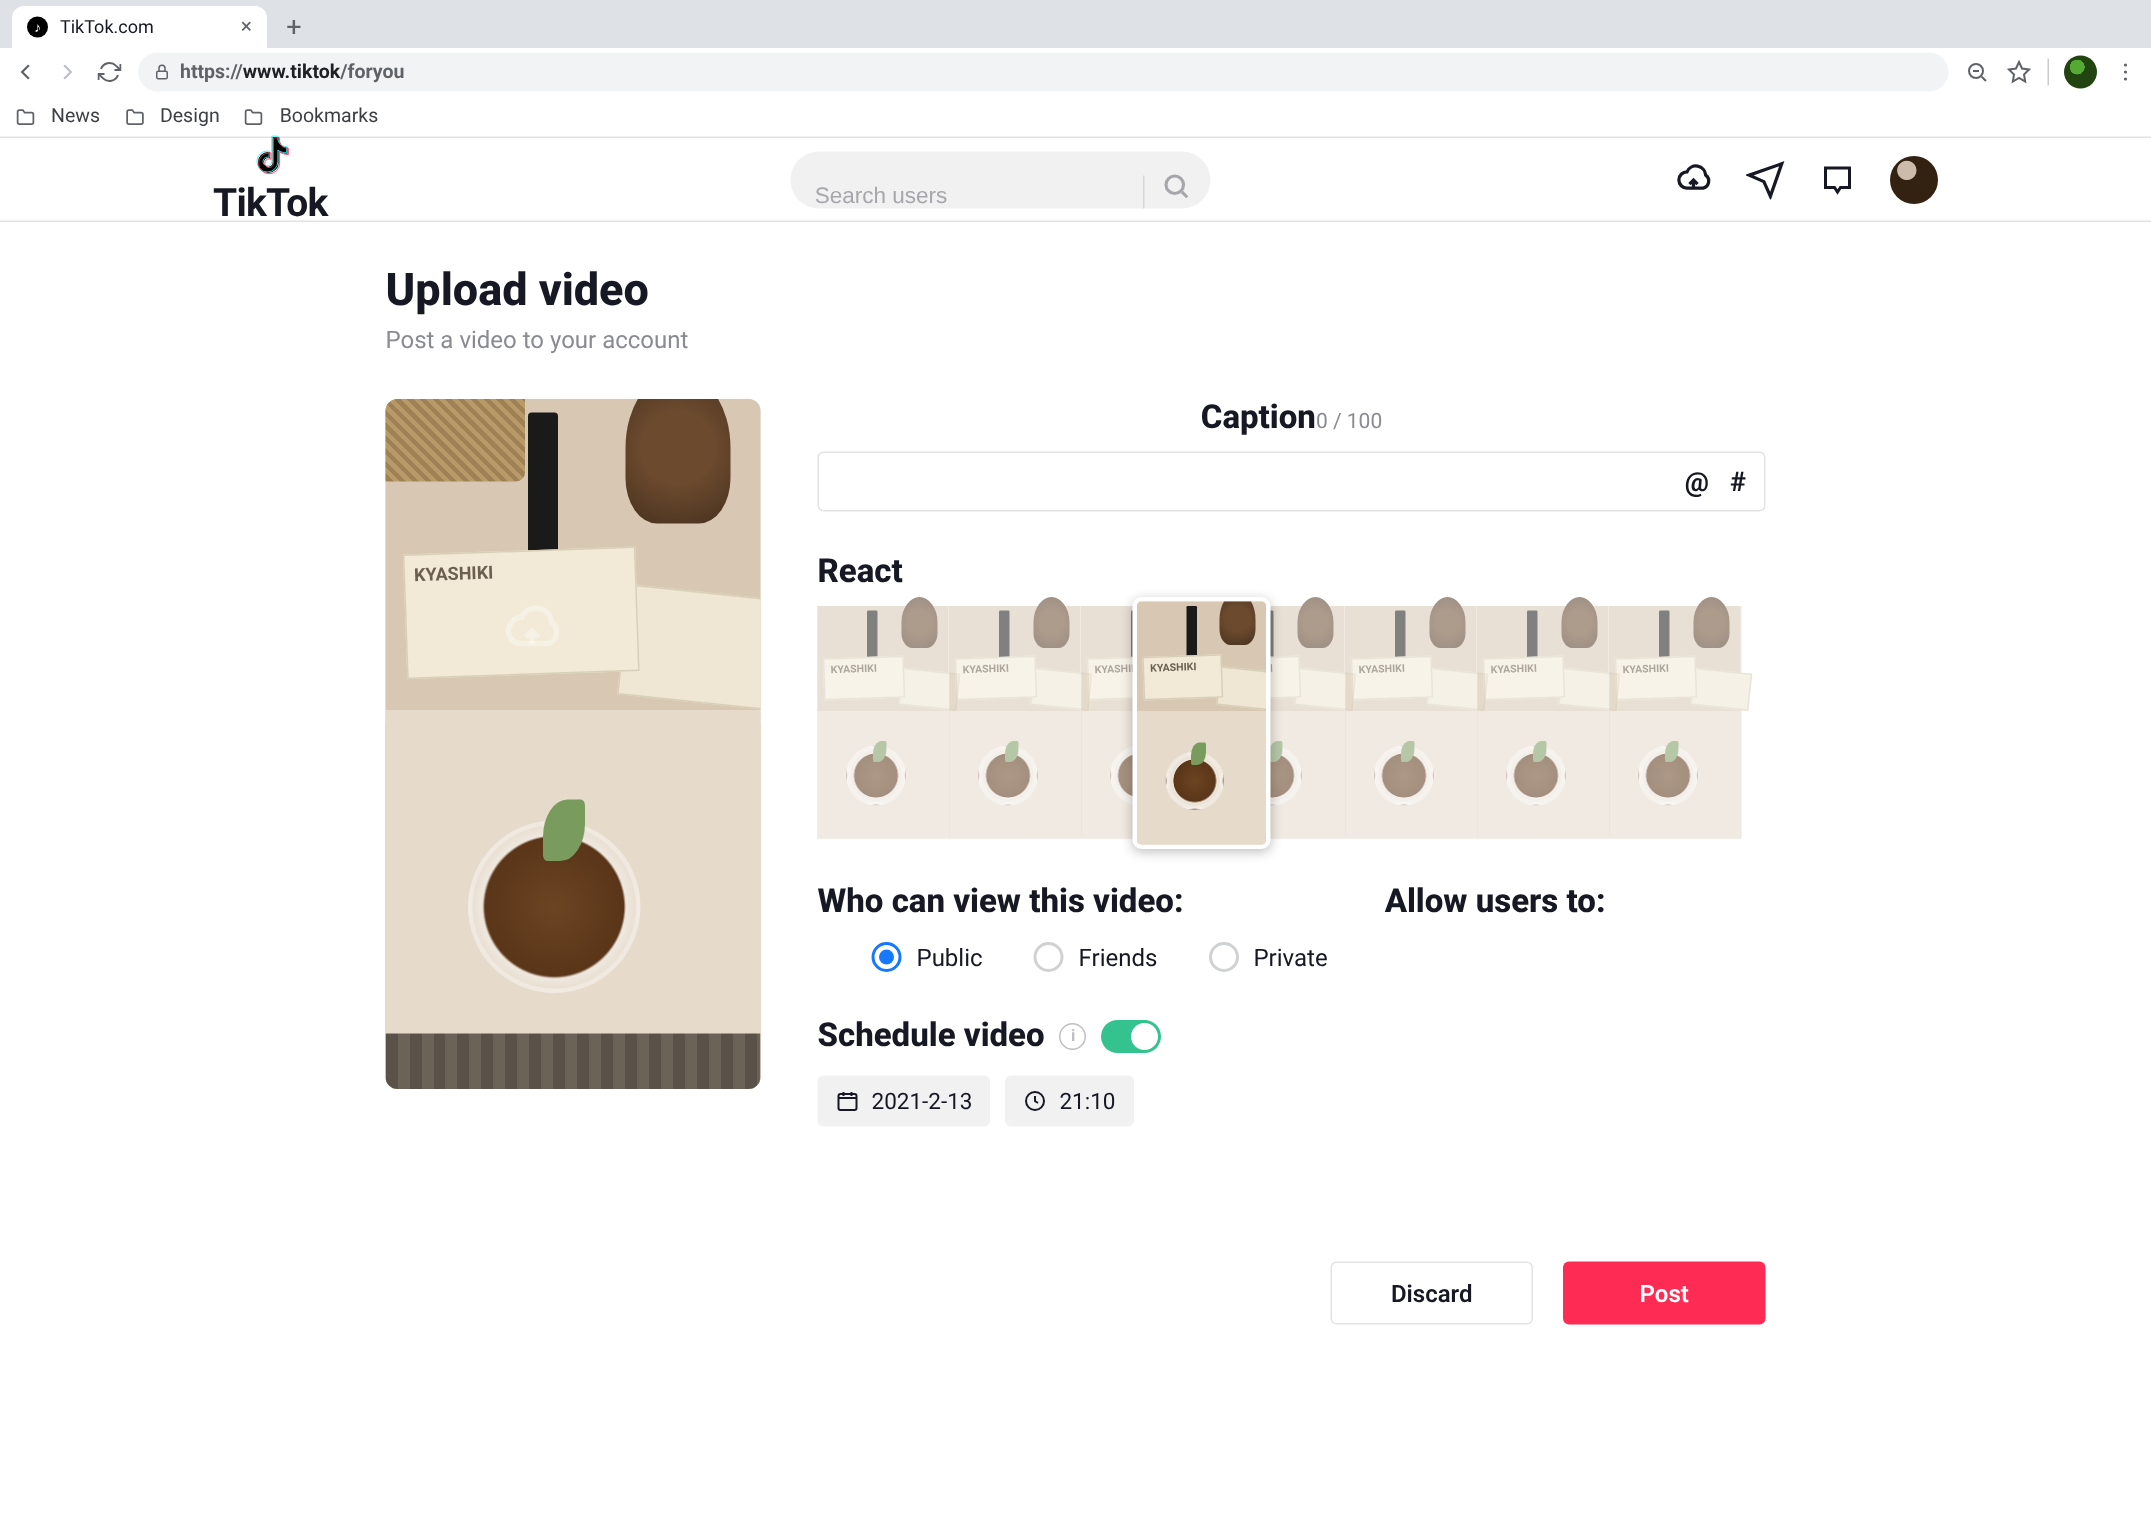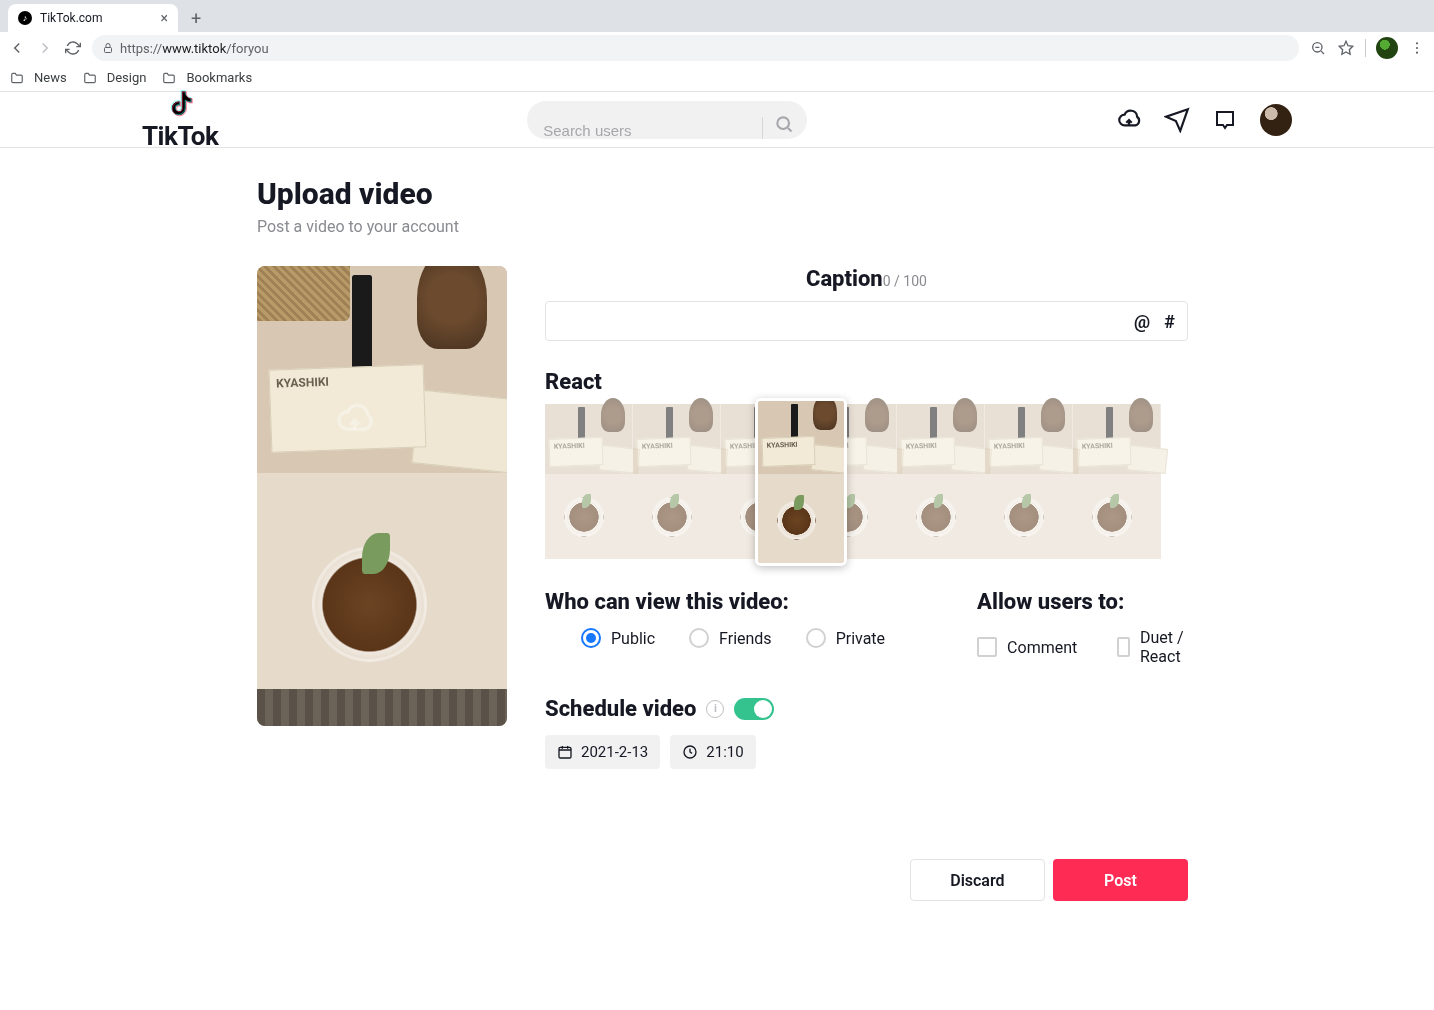--- a/index.html
+++ b/index.html
@@ -5,21 +5,21 @@
 * { margin: 0; padding: 0; box-sizing: border-box; }
 body { font-family: -apple-system, BlinkMacSystemFont, "Segoe UI", Roboto, Helvetica, Arial, sans-serif; background: #fff; color: #161823; }
 
 
 .chrome { background: #dee1e6; }
 .tab-strip { display: flex; align-items: flex-end; height: 32px; padding-left: 8px; gap: 6px; }
 .tab { background: #fff; border-radius: 8px 8px 0 0; height: 28px; display: flex; align-items: center; padding: 0 10px; font-size: 12px; gap: 8px; min-width: 170px; }
 .tab-favicon { width: 14px; height: 14px; background: #000; border-radius: 50%; display: inline-flex; align-items: center; justify-content: center; color:#fff; font-size:9px; }
 .tab-close { color: #5f6368; font-size: 14px; margin-left: auto; }
 .new-tab { width: 24px; height: 24px; display:flex; align-items:center; justify-content:center; color:#5f6368; font-size:18px; margin-bottom:2px; }
-.toolbar { background: #fff; height: 32px; display: flex; align-items: center; padding: 0 8px; gap: 10px; }
+.toolbar { background: #fff; height: 32px; display: flex; align-items: center; padding: 0 8px; gap: 10px; font-weight: bold; }
 .tb-icon { width: 18px; height: 18px; color: #5f6368; display:flex; align-items:center; justify-content:center; }
 .tb-icon.fwd { color: #bdc1c6; }
 .url-bar { flex: 1; background: #f1f3f4; border-radius: 14px; height: 26px; display: flex; align-items: center; padding: 0 10px; font-size: 13px; color: #5f6368; gap: 6px; }
 .url-bar .black { color: #202124; }
 .tb-right { display:flex; align-items:center; gap:10px; }
 .avatar-sm { width:22px; height:22px; border-radius:50%; background: radial-gradient(circle at 40% 35%, #5a3 0%, #5a3 25%, #241 26%, #241 100%); }
 .vdiv { width:1px; height:18px; background:#ccc; }
 .bookmarks-bar { background:#fff; height:28px; display:flex; align-items:center; padding:0 10px; gap:16px; font-size:13px; color:#3c4043; border-bottom:1px solid #e3e3e4; }
 .bm-item { display:flex; align-items:center; gap:10px; }
 
@@ -51,39 +51,39 @@
 .caption-row { display:flex; justify-content:center; align-items:baseline; }
 .char-count { font-size:14px; color:#8a8b91; }
 .caption-input { width:100%; height:40px; border:1px solid #e3e3e4; border-radius:4px; display:flex; align-items:center; padding:0 12px; margin-bottom:28px; }
 .caption-input input { flex:1; border:none; outline:none; font-size:15px; }
 .caption-icons { display:flex; gap:14px; font-size:18px; font-weight:700; color:#161823; }
 
 .cover-strip { display:flex; gap:0; margin-top:10px; margin-bottom:28px; position:relative; }
 .cover-frame { width:88px; height:155px; background:#d9c9b6; opacity:0.55; border-right:1px solid rgba(255,255,255,0.3); }
 .cover-selected { position:absolute; left:210px; top:-6px; width:92px; height:168px; border:3px solid #fff; border-radius:6px; box-shadow:0 2px 8px rgba(0,0,0,0.25); background:#d9c9b6; overflow:hidden; }
 
-.two-col { display:flex; gap:92px; margin-top:30px; }
+.two-col { display:flex; gap:38px; margin-top:30px; }
 .two-col > div { flex:1; }
 .radio-row { display:flex; gap:34px; margin-top:14px;padding-left:36px; }
 .radio-item, .check-item { display:flex; align-items:center; gap:10px; font-size:16px; color:#161823; }
 .radio { width:20px; height:20px; border:2px solid #d0d1d3; border-radius:50%; display:flex; align-items:center; justify-content:center; }
 .radio.checked { border-color:#1677ff; }
 .radio.checked::after { content:''; width:10px; height:10px; background:#1677ff; border-radius:50%; }
 .check-row { display:flex; gap:40px; margin-top:14px; }
 .checkbox { width:20px; height:20px; border:2px solid #d0d1d3; border-radius:2px; }
 
 .schedule-row { display:flex; align-items:center; gap:10px; margin-top:30px; }
 .schedule-title { font-size:22px; font-weight:800; }
 .info-icon { width:18px; height:18px; border:1.5px solid #bfbfc4; border-radius:50%; display:inline-flex; align-items:center; justify-content:center; font-size:11px; color:#bfbfc4; font-weight:700; }
 .toggle { width:40px; height:22px; background:#34c38f; border-radius:11px; position:relative; }
 .toggle::after { content:''; position:absolute; right:2px; top:2px; width:18px; height:18px; background:#fff; border-radius:50%; }
 .schedule-chips { display:flex; gap:10px; margin-top:14px; }
 .chip { background:#f1f1f2; border-radius:4px; height:34px; display:flex; align-items:center; padding:0 12px; gap:8px; font-size:15px; color:#161823; }
 
-.action-row { display:flex; justify-content:flex-end; gap:8px; margin-top:90px; }
+.action-row { display:flex; justify-content:flex-end; gap:20px; margin-top:90px; }
 .btn { width:135px; height:42px; border-radius:4px; font-size:16px; font-weight:600; display:flex; align-items:center; justify-content:center; cursor:pointer; }
 .btn-secondary { border:1px solid #e3e3e4; background:#fff; color:#161823; }
 .btn-primary { background:#fe2c55; color:#fff; border:none; }
 
 
 .scene { width:100%; height:100%; position:relative; background:linear-gradient(180deg,#d8c7b3 0%,#d8c7b3 45%,#e6dacb 45%,#e6dacb 100%); }
 .scene .card { position:absolute; left:5%; top:22%; width:62%; height:18%; background:#f2ead7; border:1px solid #d8cfb8; font-size:7px; padding:3px 4px; color:#6b6050; font-weight:700; transform:rotate(-2deg); }
 .scene .card2 { position:absolute; right:-8%; top:28%; width:45%; height:16%; background:#efe7d3; border:1px solid #d8cfb8; transform:rotate(6deg); }
 .scene .jar { position:absolute; right:8%; top:-4%; width:28%; height:22%; background:radial-gradient(circle,#6b4a2e 40%,#4a3320 95%); border-radius:50% 50% 30% 30%; }
 .scene .bottle { position:absolute; left:38%; top:2%; width:8%; height:24%; background:#1a1a1a; border-radius:3px 3px 12px 12px; }
@@ -353,30 +353,20 @@
                 <span>Friends</span>
               </label>
             <label class="radio-item">
                 <span class="radio"></span>
                 <span>Private</span>
               </label>
           </div>
         </div>
         <div>
           <h2 class="form-section-title">Allow users to:</h2>
-          <div class="check-row">
-            <label class="check-item">
-                <span class="checkbox"></span>
-                <span>Comment</span>
-              </label>
-            <label class="check-item">
-                <span class="checkbox"></span>
-                <span>Duet / React</span>
-              </label>
-          </div>
         </div>
       </div>
 
       <div class="schedule-row">
         <span class="schedule-title">Schedule video</span>
         <span class="info-icon">i</span>
         <span class="toggle"></span>
       </div>
       <div class="schedule-chips">
         <div class="chip">

